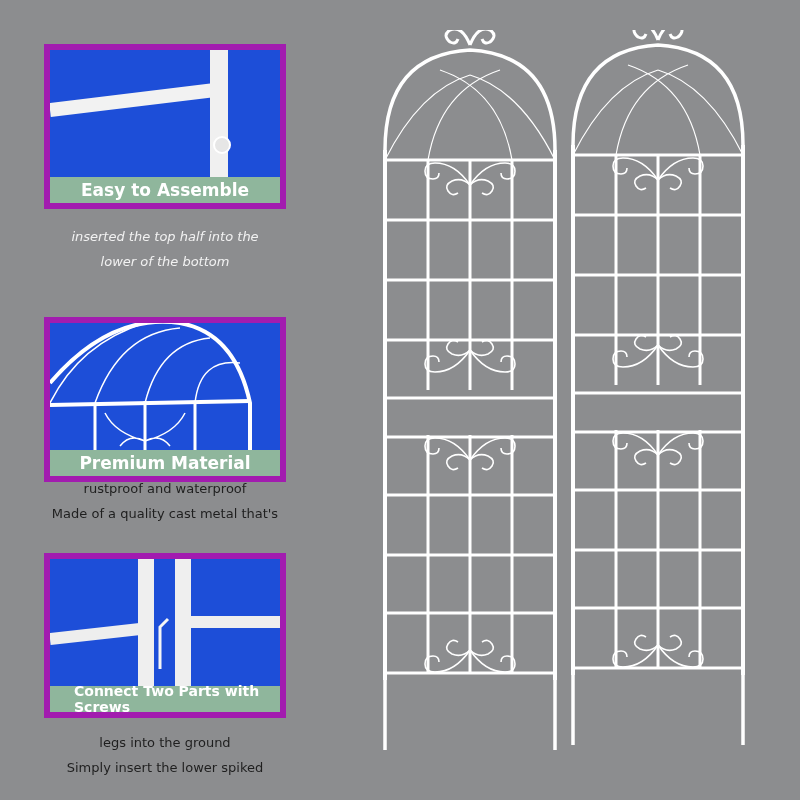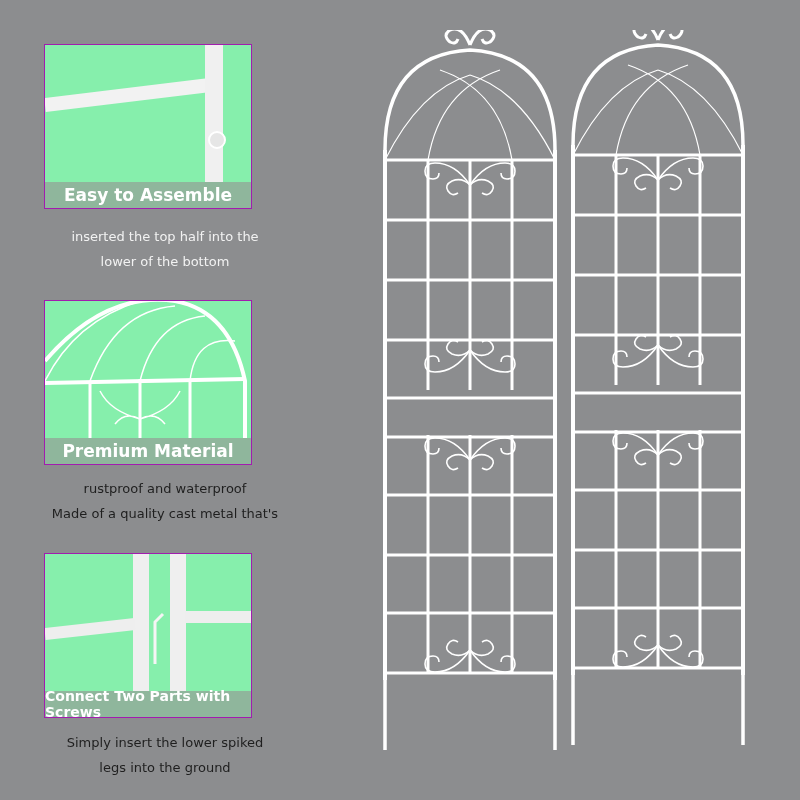--- a/index.html
+++ b/index.html
@@ -1,42 +1,42 @@
 <!DOCTYPE html>
 <html><head>
 <meta charset="utf-8">
 <style>
   html, body { margin:0; padding:0; }
   body { width:800px; height:800px; background:#8c8d8f; position:relative; overflow:hidden; font-family:"DejaVu Sans", sans-serif; }
-  .panel { position:absolute; left:44px; width:208px; height:165px; background:#86efac; border:1px solid #a21caf; box-sizing:border-box; overflow:hidden; }
+  .panel { position:absolute; left:44px; width:242px; height:165px; background:#1d4ed8; border:6px solid #a21caf; box-sizing:border-box; overflow:hidden; }
   .panel svg { position:absolute; left:0; top:0; }
   .banner { position:absolute; left:0; right:0; bottom:0; height:26px; background:#8fb69c; display:flex; align-items:center; justify-content:center; color:#fff; font-weight:bold; font-size:17px; }
-  .banner.small { font-size:14px; }
+  .banner.small { font-size:14px;padding-left:24px; }
   .caption { position:absolute; left:40px; width:250px; text-align:center; font-size:13px; line-height:25px; }
-  .caption.light { color:#f2f2f2; }
+  .caption.light { color:#f2f2f2;font-style:italic; }
   .caption.dark { color:#1f1f1f; }
   .trellis { position:absolute; left:360px; top:30px; }
 </style>
 </head>
 <body>
 
 <div class="panel" style="top:44px;">
   <svg width="242" height="165">
     <path d="M0,60 L165,40" stroke="#f2f2f2" stroke-width="14" fill="none"></path>
     <rect x="160" y="0" width="18" height="145" fill="#f0f0f0"></rect>
     <circle cx="172" cy="95" r="8" fill="#e6e6e6" stroke="#fff" stroke-width="2"></circle>
   </svg>
   <div class="banner">Easy to Assemble</div>
 </div>
 <div class="caption light" style="top:224px;">
   <div>inserted the top half into the</div>
   <div>lower of the bottom</div>
 </div>
 
-<div class="panel" style="top:300px;text-align:center;">
+<div class="panel" style="top:317px;text-align:center;">
   <svg width="242" height="165">
     <path d="M0,60 Q60,-10 130,0 Q185,10 200,80 L200,140" stroke="#fff" stroke-width="4" fill="none"></path>
     <path d="M0,80 Q30,20 95,0 M45,80 Q70,10 130,5 M95,80 Q110,20 160,15 M145,80 Q150,35 190,40" stroke="#fff" stroke-width="1.5" fill="none"></path>
     <path d="M0,82 L200,78" stroke="#fff" stroke-width="4"></path>
     <path d="M45,80 V140 M95,78 V140 M145,78 V140" stroke="#fff" stroke-width="3"></path>
     <path d="M55,90 q10,20 40,28 q-15,-8 -25,5 M135,90 q-10,20 -40,28 q15,-8 25,5" stroke="#fff" stroke-width="1.5" fill="none"></path>
   </svg>
   <div class="banner">Premium Material</div>
 </div>
 <div class="caption dark" style="top:476px;">
@@ -48,22 +48,22 @@
   <svg width="242" height="165">
     <rect x="88" y="0" width="16" height="150" fill="#efefef"></rect>
     <rect x="125" y="0" width="16" height="150" fill="#efefef"></rect>
     <path d="M0,80 L90,70" stroke="#eeeeee" stroke-width="12"></path>
     <path d="M140,63 L242,63" stroke="#eeeeee" stroke-width="12"></path>
     <path d="M118,60 L110,68 V110" stroke="#f5f5f5" stroke-width="3" fill="none"></path>
   </svg>
   <div class="banner small">Connect Two Parts with Screws</div>
 </div>
 <div class="caption dark" style="top:730px;">
+  <div>legs into the ground</div>
   <div>Simply insert the lower spiked</div>
-  <div>legs into the ground</div>
 </div>
 
 <svg class="trellis" width="420" height="740" viewBox="0 0 420 740">
   <defs>
     <g id="scroll">
       <path d="M0,0 q-15,-22 -35,-22 q-10,0 -10,8 q0,8 8,8 q6,0 6,-6" stroke="#fff" stroke-width="1.6" fill="none"></path>
       <path d="M0,0 q-8,-8 -18,-4 q-8,4 -4,10 q4,6 10,2" stroke="#fff" stroke-width="1.6" fill="none"></path>
     </g>
     <g id="panel" stroke="#fff" fill="none">
 

